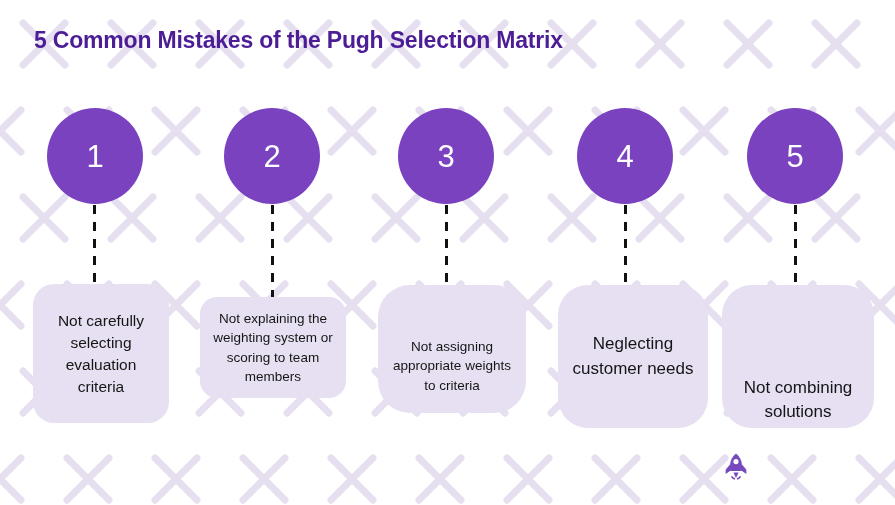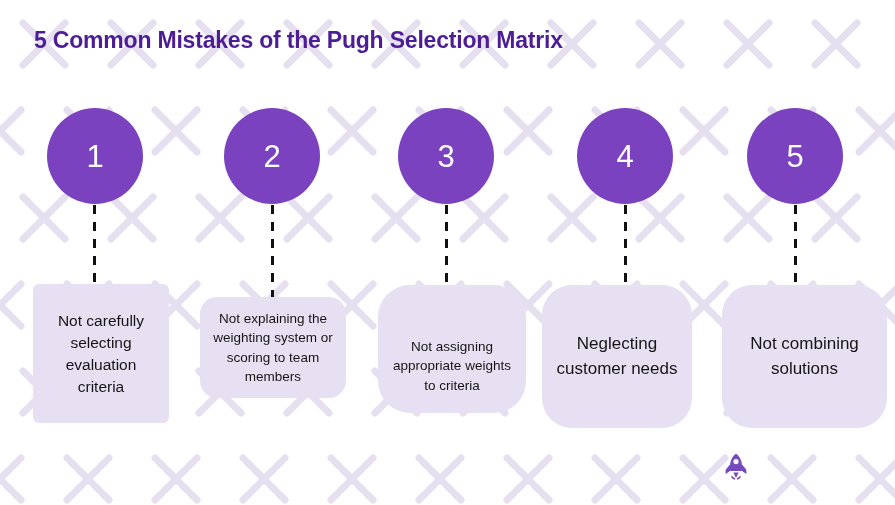--- a/index.html
+++ b/index.html
@@ -84,29 +84,29 @@
     z-index: 3;
     box-sizing: border-box;
     padding: 4px 8px;
   }
   .card-text {
     display: block;
     width: 100%;
     line-height: 1.42;
   }
   
-  #card-1 { left: 33px;  top: 284px; width: 136px; height: 139px; border-radius: 6px; }
+  #card-1 { left: 33px;  top: 284px; width: 136px; height: 139px; border-radius: 21px; }
   #card-1 .card-text { font-size: 15.5px; }
   #card-2 { left: 200px; top: 297px; width: 146px; height: 101px; border-radius: 17px; justify-content: center; }
   #card-2 .card-text { font-size: 13.5px; }
   #card-3 { left: 378px; top: 285px; width: 148px; height: 128px; border-radius: 32px; }
   #card-3 .card-text { font-size: 13.5px; margin-top: 34px; }
-  #card-4 { left: 542px; top: 285px; width: 150px; height: 143px; border-radius: 30px; }
+  #card-4 { left: 558px; top: 285px; width: 150px; height: 143px; border-radius: 30px; }
   #card-4 .card-text { font-size: 17px; }
-  #card-5 { left: 722px; top: 285px; width: 165px; height: 143px; border-radius: 30px; }
+  #card-5 { left: 722px; top: 285px; width: 152px; height: 143px; border-radius: 30px; align-items: flex-end; }
   #card-5 .card-text { font-size: 17px; }
 
   
   #logo {
     position: absolute;
     left: 723px;
     top: 451px;
     height: 32px;
     display: flex;
     align-items: center;

